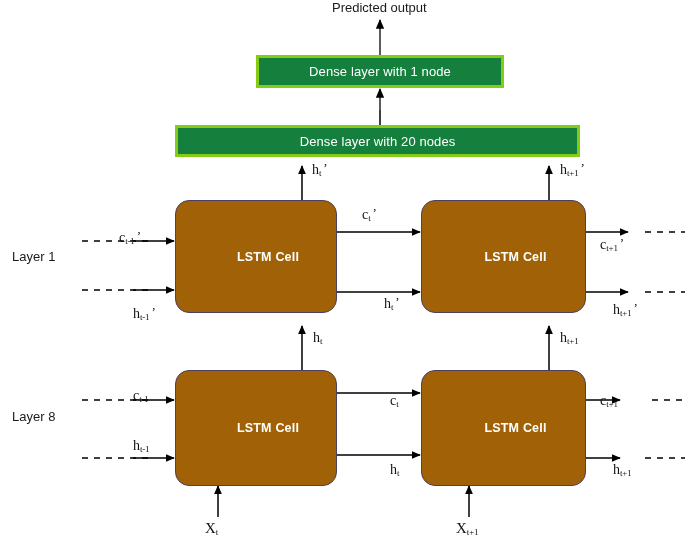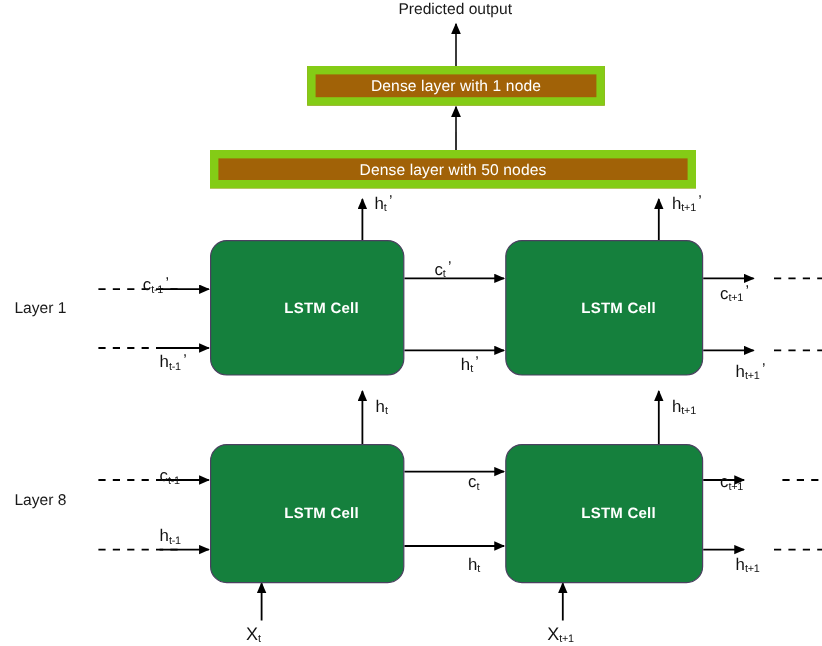--- a/index.html
+++ b/index.html
@@ -28,27 +28,27 @@
     position: absolute;
     box-sizing: border-box;
     display: flex;
     align-items: center;
     justify-content: center;
     color: #ffffff;
     text-align: center;
     user-select: none;
   }
   .dense-box {
-    background: #a16207;
-    border: 7px solid #84cc16;
+    background: #15803d;
+    border: 3px solid #84cc16;
     font-size: 13px;
     letter-spacing: .1px;
   }
   .lstm-box {
-    background: #15803d;
+    background: #a16207;
     border: 1px solid #4b4060;
     border-radius: 14px;
     font-size: 12.5px;
     font-weight: bold;
     letter-spacing: .2px;
     padding-left: 24px;
   }
   .plain-label {
     position: absolute;
     color: #1a1a1a;
@@ -58,21 +58,21 @@
   }
   .layer-label {
     position: absolute;
     color: #1a1a1a;
     font-size: 13px;
     white-space: nowrap;
   }
   
   .math {
     position: absolute;
-    font-family: Liberation Sans, sans-serif;
+    font-family: Liberation Serif, serif;
     font-size: 14px;
     color: #111111;
     white-space: nowrap;
     user-select: none;
   }
   .math sub {
     font-size: 9px;
     vertical-align: -2px;
     letter-spacing: -0.2px;
   }
@@ -132,37 +132,37 @@
     <line x1="645" y1="458" x2="685" y2="458" stroke="#000000" stroke-width="1.5" stroke-dasharray="6,6"></line>
 
     <line x1="218" y1="517" x2="218" y2="486" stroke="#000000" stroke-width="1.5" marker-end="url(#arrowhead)"></line>
     <line x1="469" y1="517" x2="469" y2="486" stroke="#000000" stroke-width="1.5" marker-end="url(#arrowhead)"></line>
   </svg>
 
   <div class="plain-label" style="left:332px; top:0px;">Predicted output</div>
 
   <div class="box dense-box" style="left:256px; top:55px; width:248px; height:33px;">Dense layer with 1 node</div>
 
-  <div class="box dense-box" style="left:175px; top:125px; width:405px; height:32px;">Dense layer with 50 nodes</div>
+  <div class="box dense-box" style="left:175px; top:125px; width:405px; height:32px;">Dense layer with 20 nodes</div>
 
   <div class="layer-label" style="left:12px; top:249px;">Layer 1</div>
   <div class="layer-label" style="left:12px; top:409px;">Layer 8</div>
 
   <div class="box lstm-box" style="left:175px; top:200px; width:162px; height:113px;">LSTM Cell</div>
   <div class="box lstm-box" style="left:421px; top:200px; width:165px; height:113px;">LSTM Cell</div>
   <div class="box lstm-box" style="left:175px; top:370px; width:162px; height:116px;">LSTM Cell</div>
   <div class="box lstm-box" style="left:421px; top:370px; width:165px; height:116px;">LSTM Cell</div>
 
   <div class="math" style="left:312px; top:160px;">h<sub>t</sub><span class="prime">’</span></div>
   <div class="math" style="left:560px; top:160px;">h<sub>t+1</sub><span class="prime">’</span></div>
 
   <div class="math" style="left:119px; top:228px;">c<sub>t-1</sub><span class="prime">’</span></div>
-  <div class="math" style="left:133px; top:292px;">h<sub>t-1</sub><span class="prime">’</span></div>
+  <div class="math" style="left:133px; top:304px;">h<sub>t-1</sub><span class="prime">’</span></div>
 
-  <div class="math" style="left:362px; top:215px;">c<sub>t</sub><span class="prime">’</span></div>
+  <div class="math" style="left:362px; top:205px;">c<sub>t</sub><span class="prime">’</span></div>
   <div class="math" style="left:384px; top:294px;">h<sub>t</sub><span class="prime">’</span></div>
 
   <div class="math" style="left:600px; top:235px;">c<sub>t+1</sub><span class="prime">’</span></div>
   <div class="math" style="left:613px; top:300px;">h<sub>t+1</sub><span class="prime">’</span></div>
 
   <div class="math" style="left:313px; top:330px;">h<sub>t</sub></div>
   <div class="math" style="left:560px; top:330px;">h<sub>t+1</sub></div>
 
   <div class="math" style="left:133px; top:388px;">c<sub>t-1</sub></div>
   <div class="math" style="left:133px; top:438px;">h<sub>t-1</sub></div>

